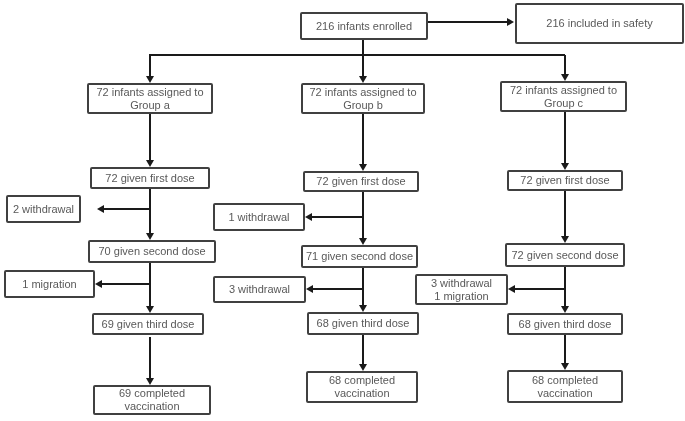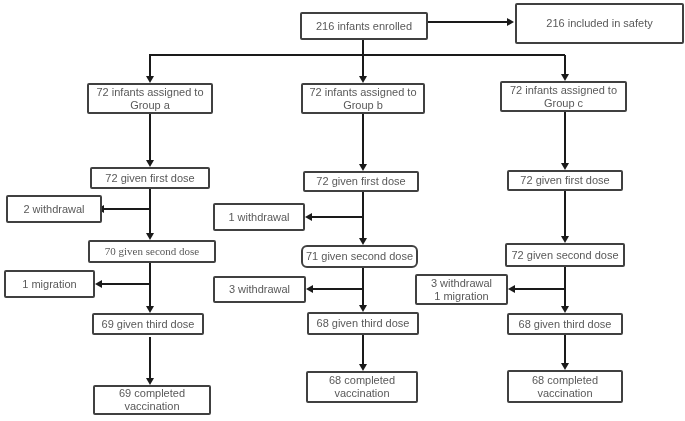--- a/index.html
+++ b/index.html
@@ -126,31 +126,31 @@
   <div class="node" style="left:90px;top:167px;width:120px;height:22px;">
     <div>72 given first dose</div>
   </div>
   <div class="node" style="left:303px;top:171px;width:116px;height:21px;">
     <div>72 given first dose</div>
   </div>
   <div class="node" style="left:507px;top:170px;width:116px;height:21px;">
     <div>72 given first dose</div>
   </div>
 
-  <div class="node" style="left:6px;top:195px;width:96px;height:28px;">
+  <div class="node" style="left:6px;top:195px;width:75px;height:28px;">
     <div>2 withdrawal</div>
   </div>
   <div class="node" style="left:213px;top:203px;width:92px;height:28px;">
     <div>1 withdrawal</div>
   </div>
 
-  <div class="node" style="left:88px;top:240px;width:128px;height:23px;font-family:Liberation Serif, serif;">
+  <div class="node" style="left:88px;top:240px;width:128px;height:23px;">
     <div>70 given second dose</div>
   </div>
-  <div class="node" style="left:301px;top:245px;width:117px;height:23px;border-radius:6px;">
+  <div class="node" style="left:301px;top:245px;width:117px;height:23px;">
     <div>71 given second dose</div>
   </div>
   <div class="node" style="left:505px;top:243px;width:120px;height:24px;">
     <div>72 given second dose</div>
   </div>
 
   <div class="node" style="left:4px;top:270px;width:91px;height:28px;">
     <div>1 migration</div>
   </div>
   <div class="node" style="left:213px;top:276px;width:93px;height:27px;">

